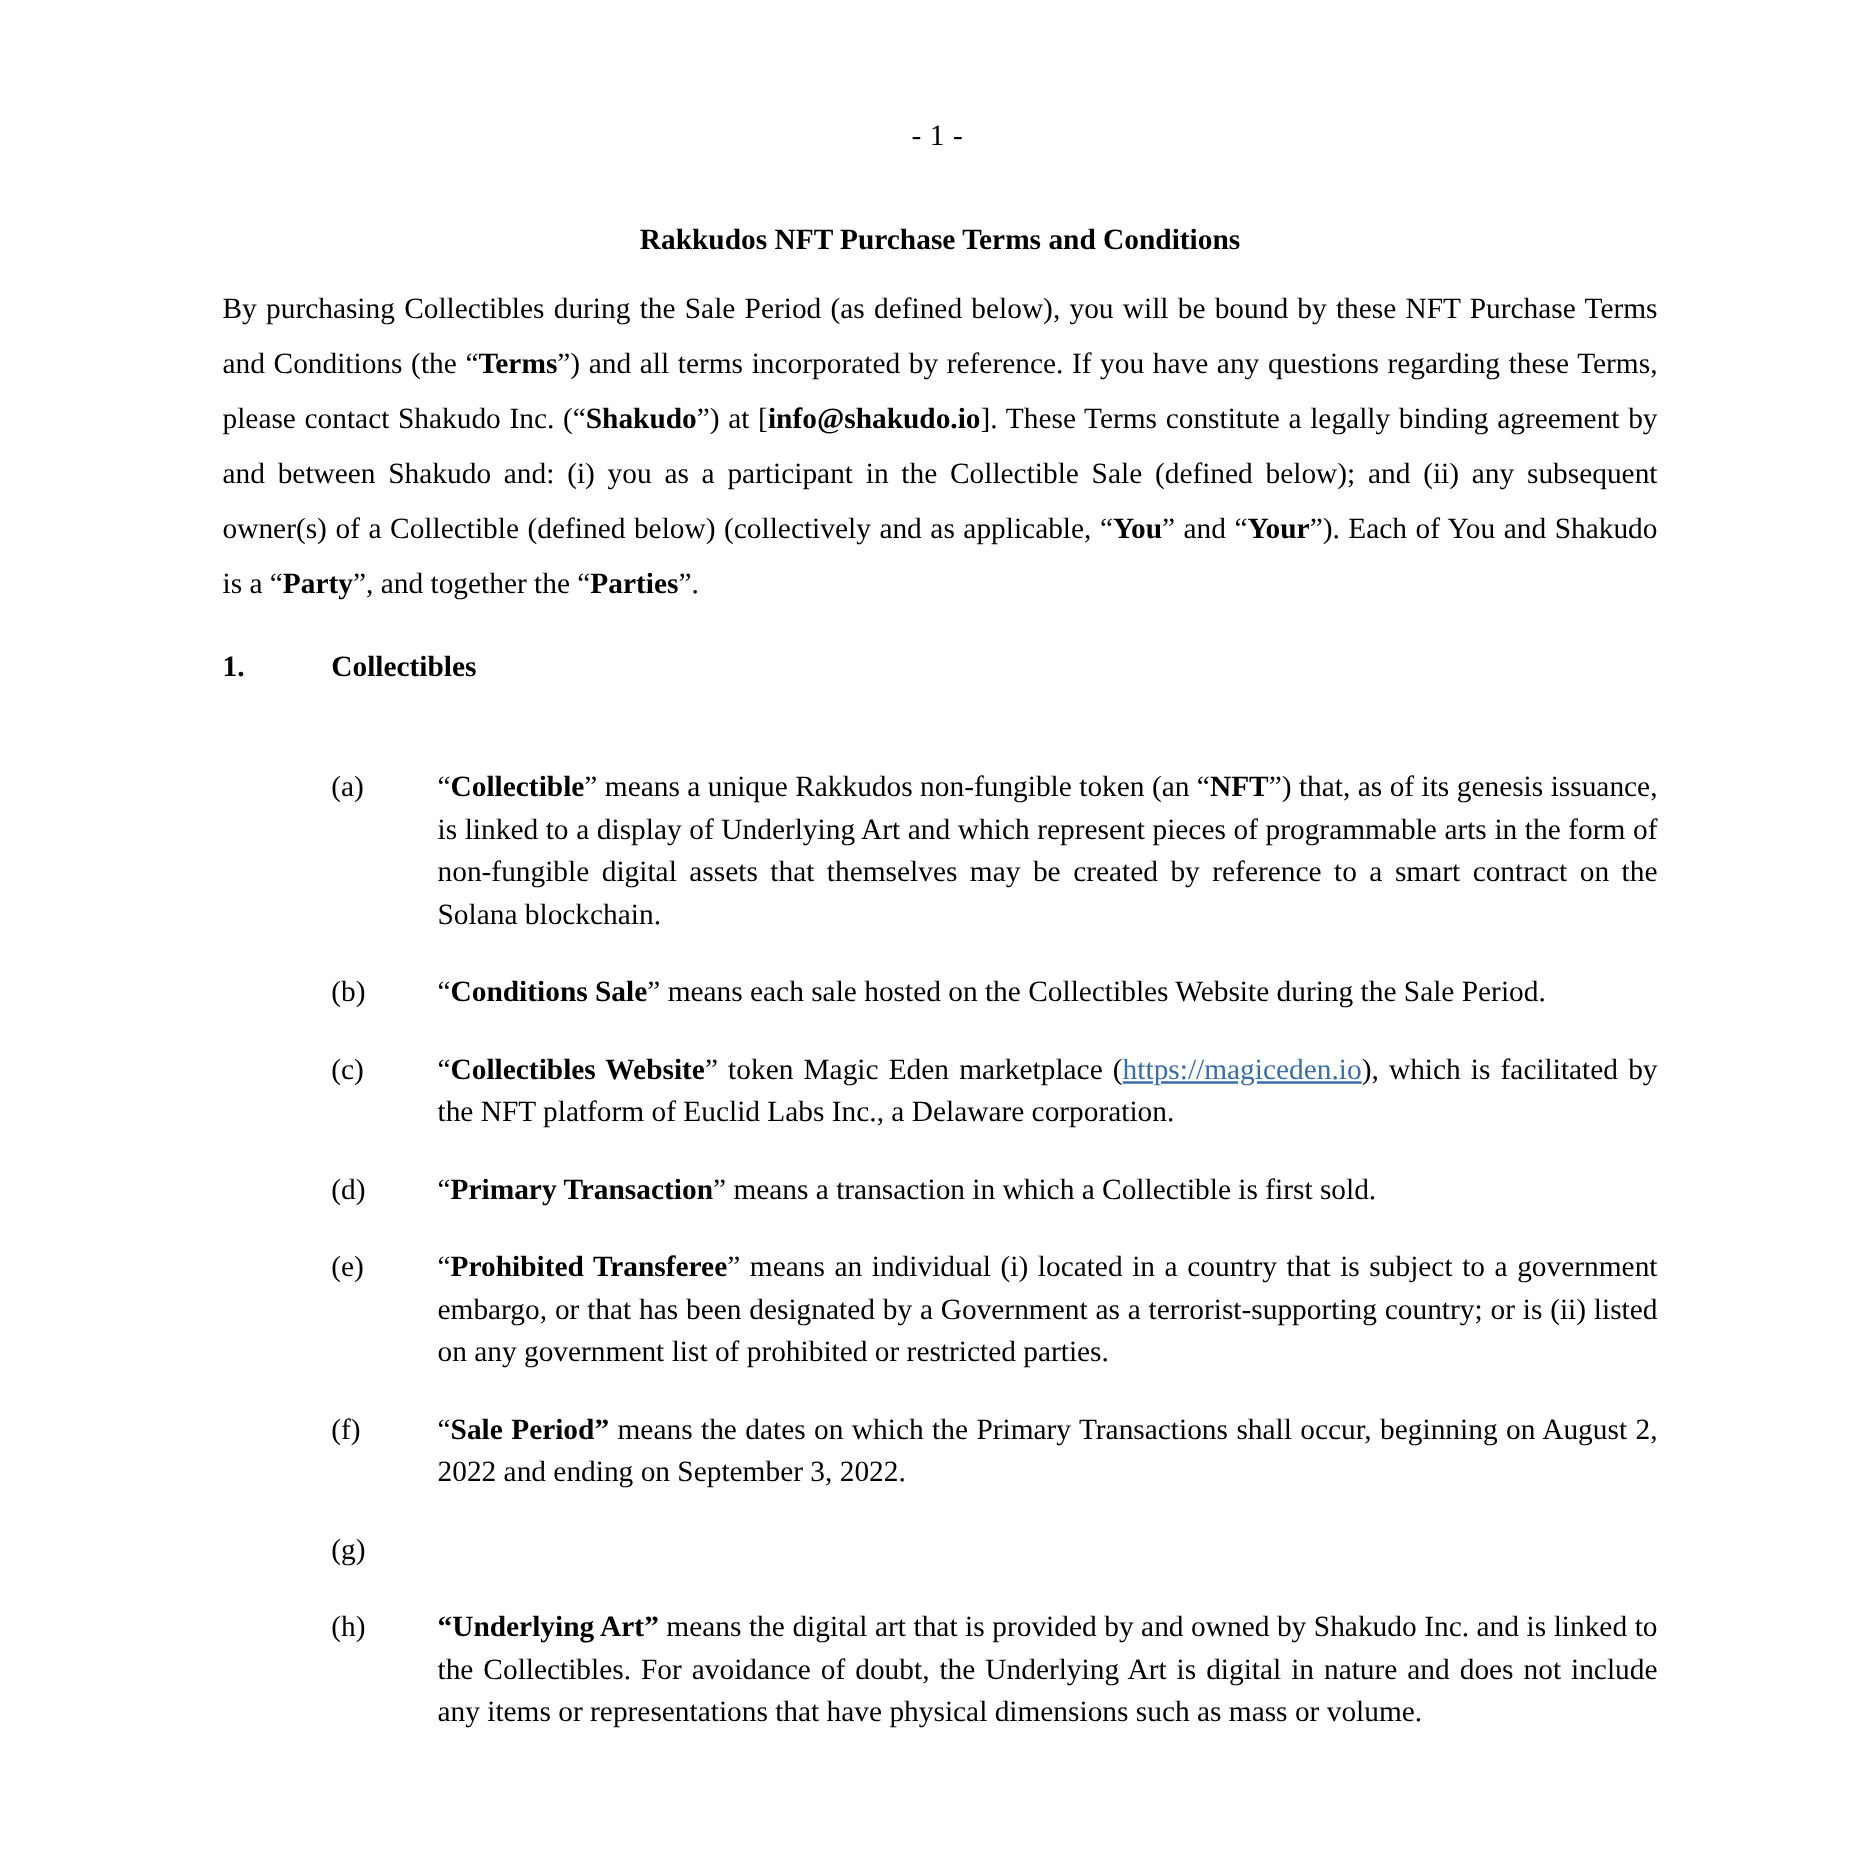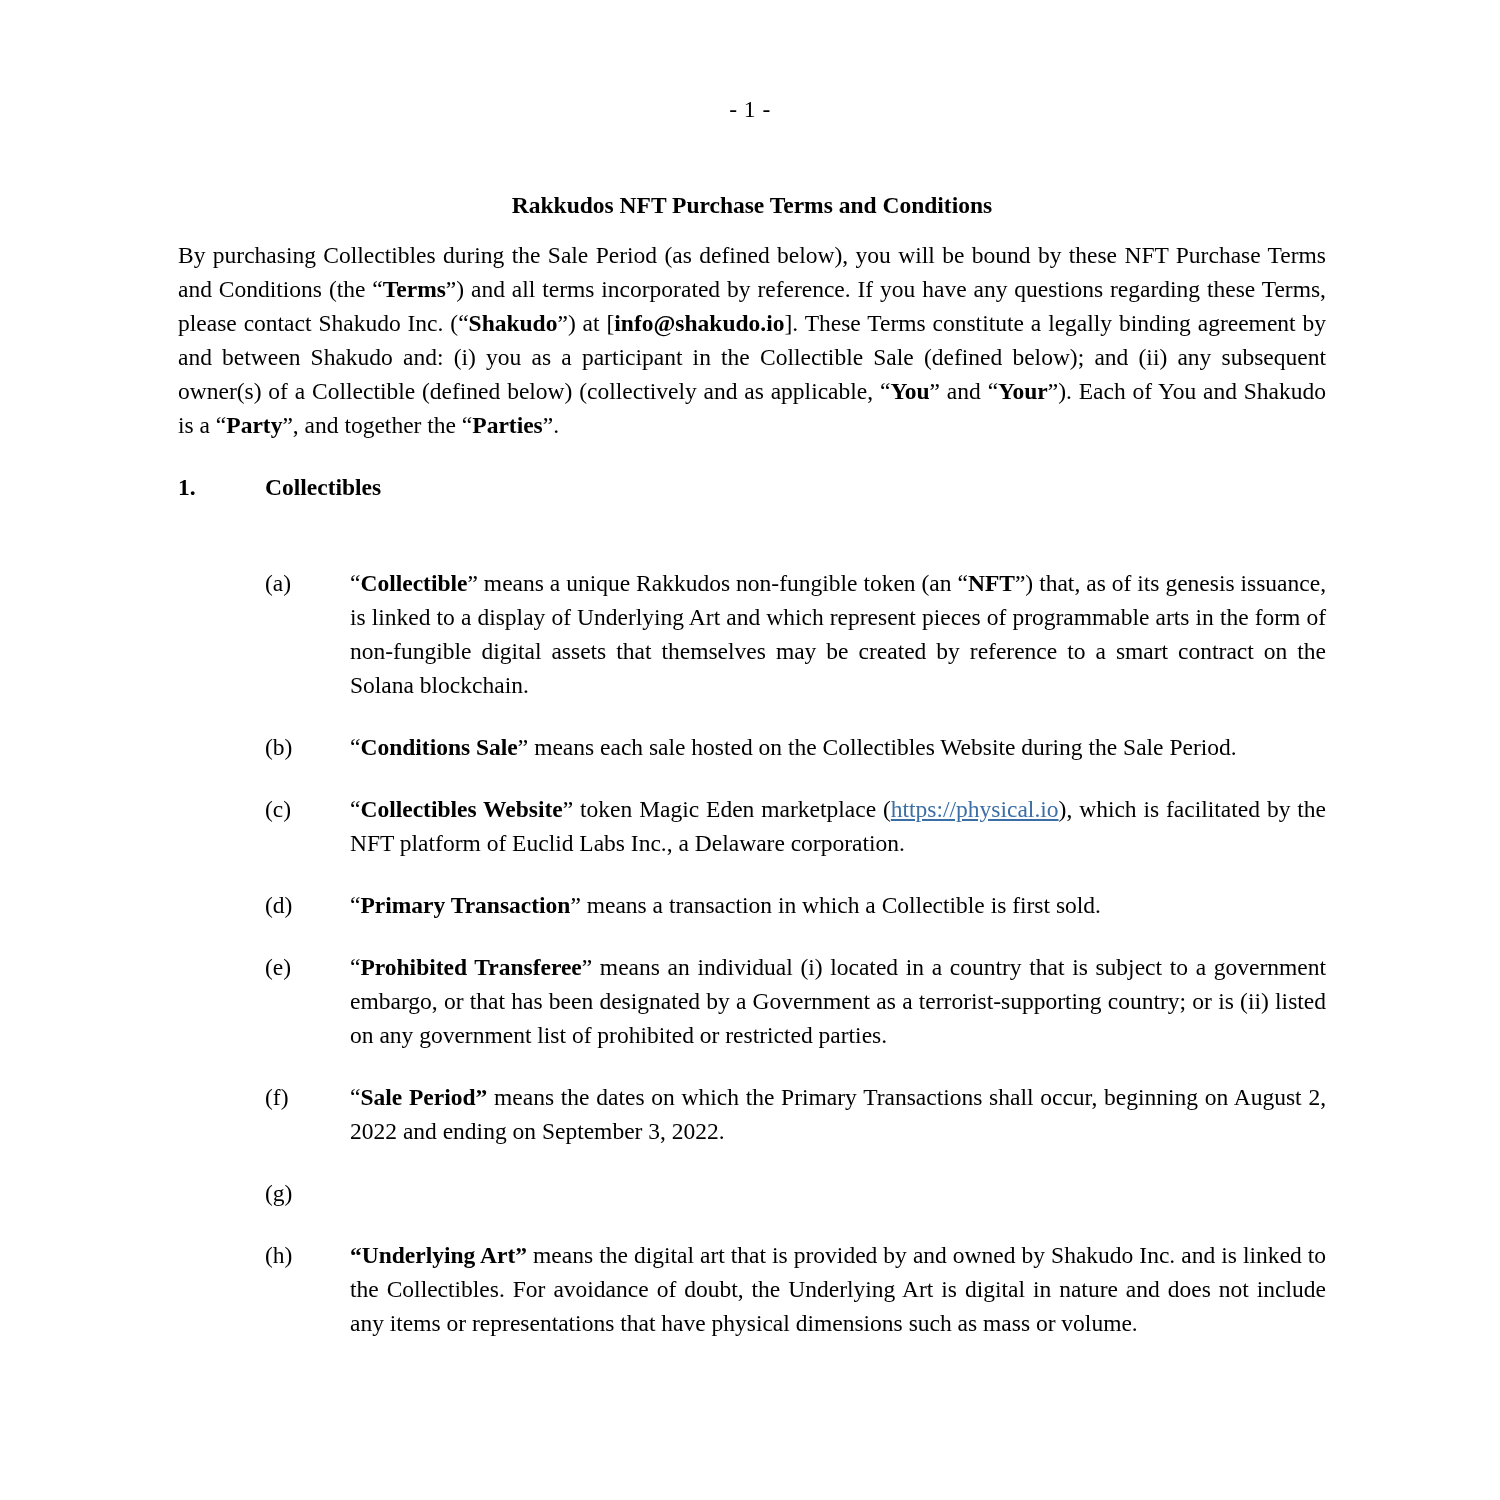--- a/index.html
+++ b/index.html
@@ -26,33 +26,33 @@
     left: 0;
     width: 1500px;
     text-align: center;
     font-size: 23.5px;
     line-height: 34px;
     letter-spacing: 0.5px;
   }
   .content {
     position: absolute;
     left: 178px;
-    top: 188px;
+    top: 175px;
     width: 1148px;
   }
   .doc-title {
     text-align: center;
     font-weight: bold;
     font-size: 23.5px;
     line-height: 34px;
     margin: 0 0 16px 0;
   }
   .body-para {
     font-size: 23.5px;
-    line-height: 34px;
+    line-height: 44px;
     text-align: justify;
     text-justify: inter-word;
     margin: 0;
     hyphens: none;
   }
   .section {
     margin-top: 28px;
     display: flex;
     font-size: 23.5px;
     line-height: 34px;
@@ -115,21 +115,21 @@
       <div class="item-body"><span>“</span><span class="b">Collectible</span><span>”</span><span> means a unique Rakkudos non-fungible token (an “</span><span class="b">NFT</span><span>”) that, as of its genesis issuance, is linked to a display of Underlying Art and which represent pieces of programmable arts in the form of non-fungible digital assets that themselves may be created by reference to a smart contract on the Solana blockchain.</span></div>
     </div>
 
     <div class="item">
       <div class="item-marker">(b)</div>
       <div class="item-body"><span>“</span><span class="b">Conditions Sale</span><span>”</span><span> means each sale hosted on the Collectibles Website during the Sale Period.</span></div>
     </div>
 
     <div class="item">
       <div class="item-marker">(c)</div>
-      <div class="item-body"><span>“</span><span class="b">Collectibles Website</span><span>”</span><span> token Magic Eden marketplace (</span><a class="link" href="#">https://physical.io</a><span>), which is facilitated by the NFT platform of Euclid Labs Inc., a Delaware corporation.</span></div>
+      <div class="item-body"><span>“</span><span class="b">Collectibles Website</span><span>”</span><span> token Magic Eden marketplace (</span><a class="link" href="#">https://magiceden.io</a><span>), which is facilitated by the NFT platform of Euclid Labs Inc., a Delaware corporation.</span></div>
     </div>
 
     <div class="item">
       <div class="item-marker">(d)</div>
       <div class="item-body"><span>“</span><span class="b">Primary Transaction</span><span>”</span><span> means a transaction in which a Collectible is first sold.</span></div>
     </div>
 
     <div class="item">
       <div class="item-marker">(e)</div>
       <div class="item-body"><span>“</span><span class="b">Prohibited Transferee</span><span>”</span><span> means an individual (i) located in a country that is subject to a government embargo, or that has been designated by a Government as a terrorist-supporting country; or is (ii) listed on any government list of prohibited or restricted parties.</span></div>

